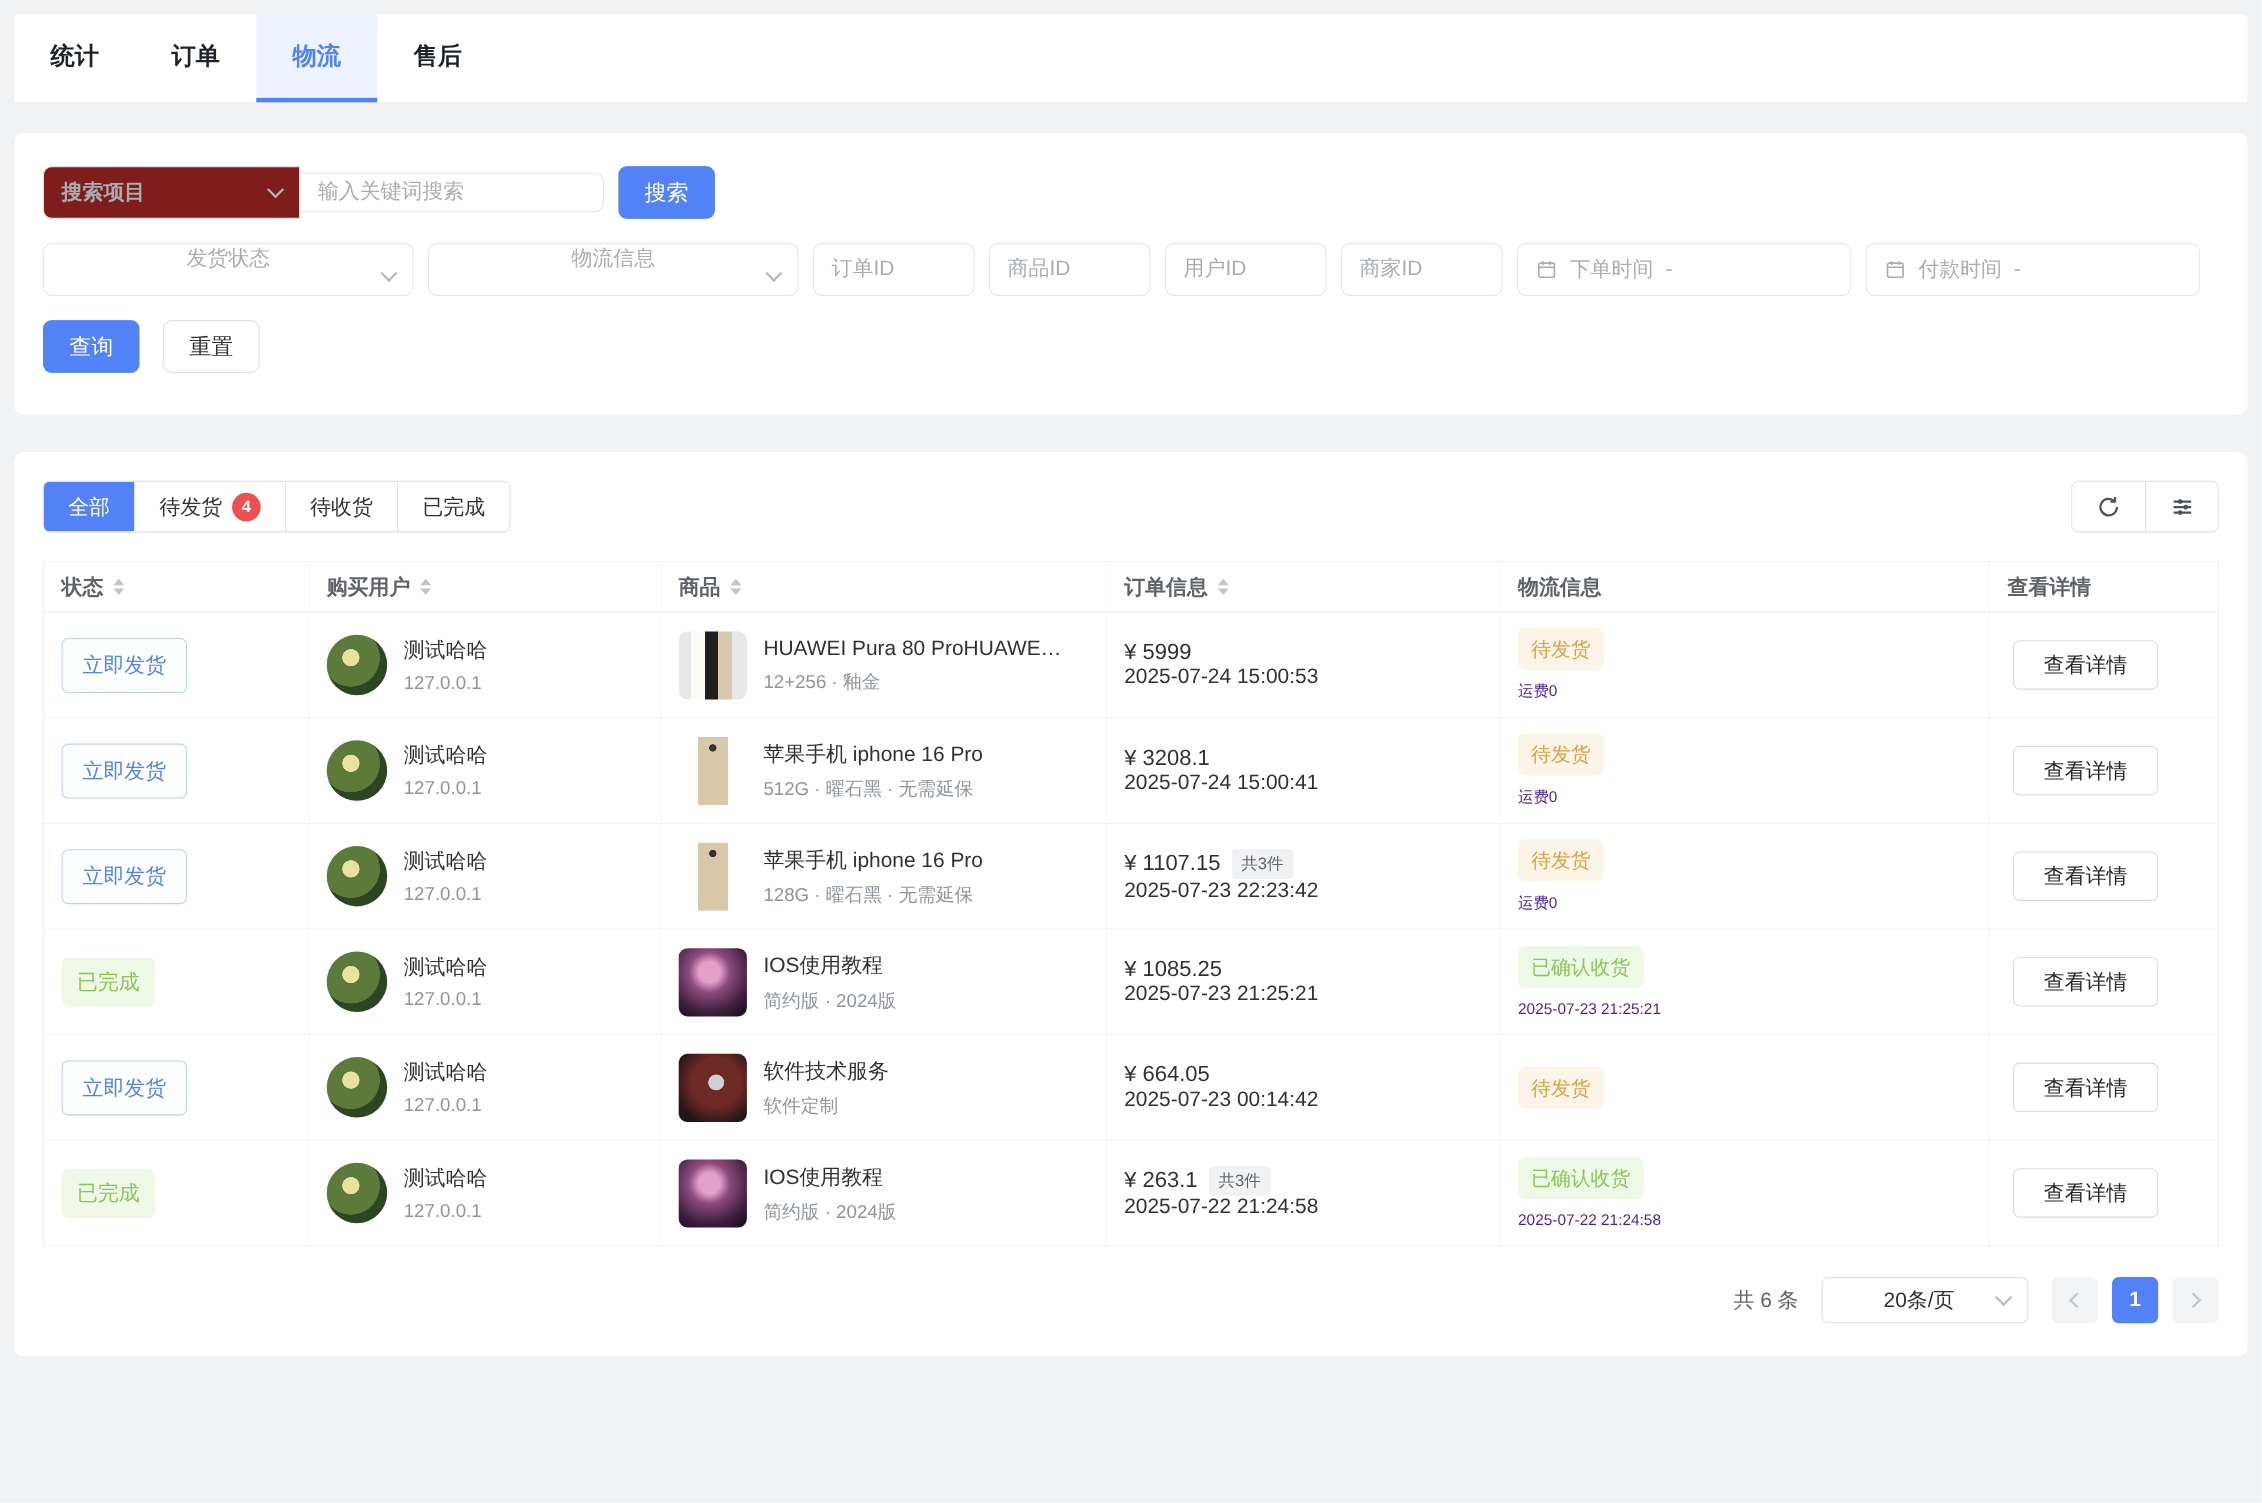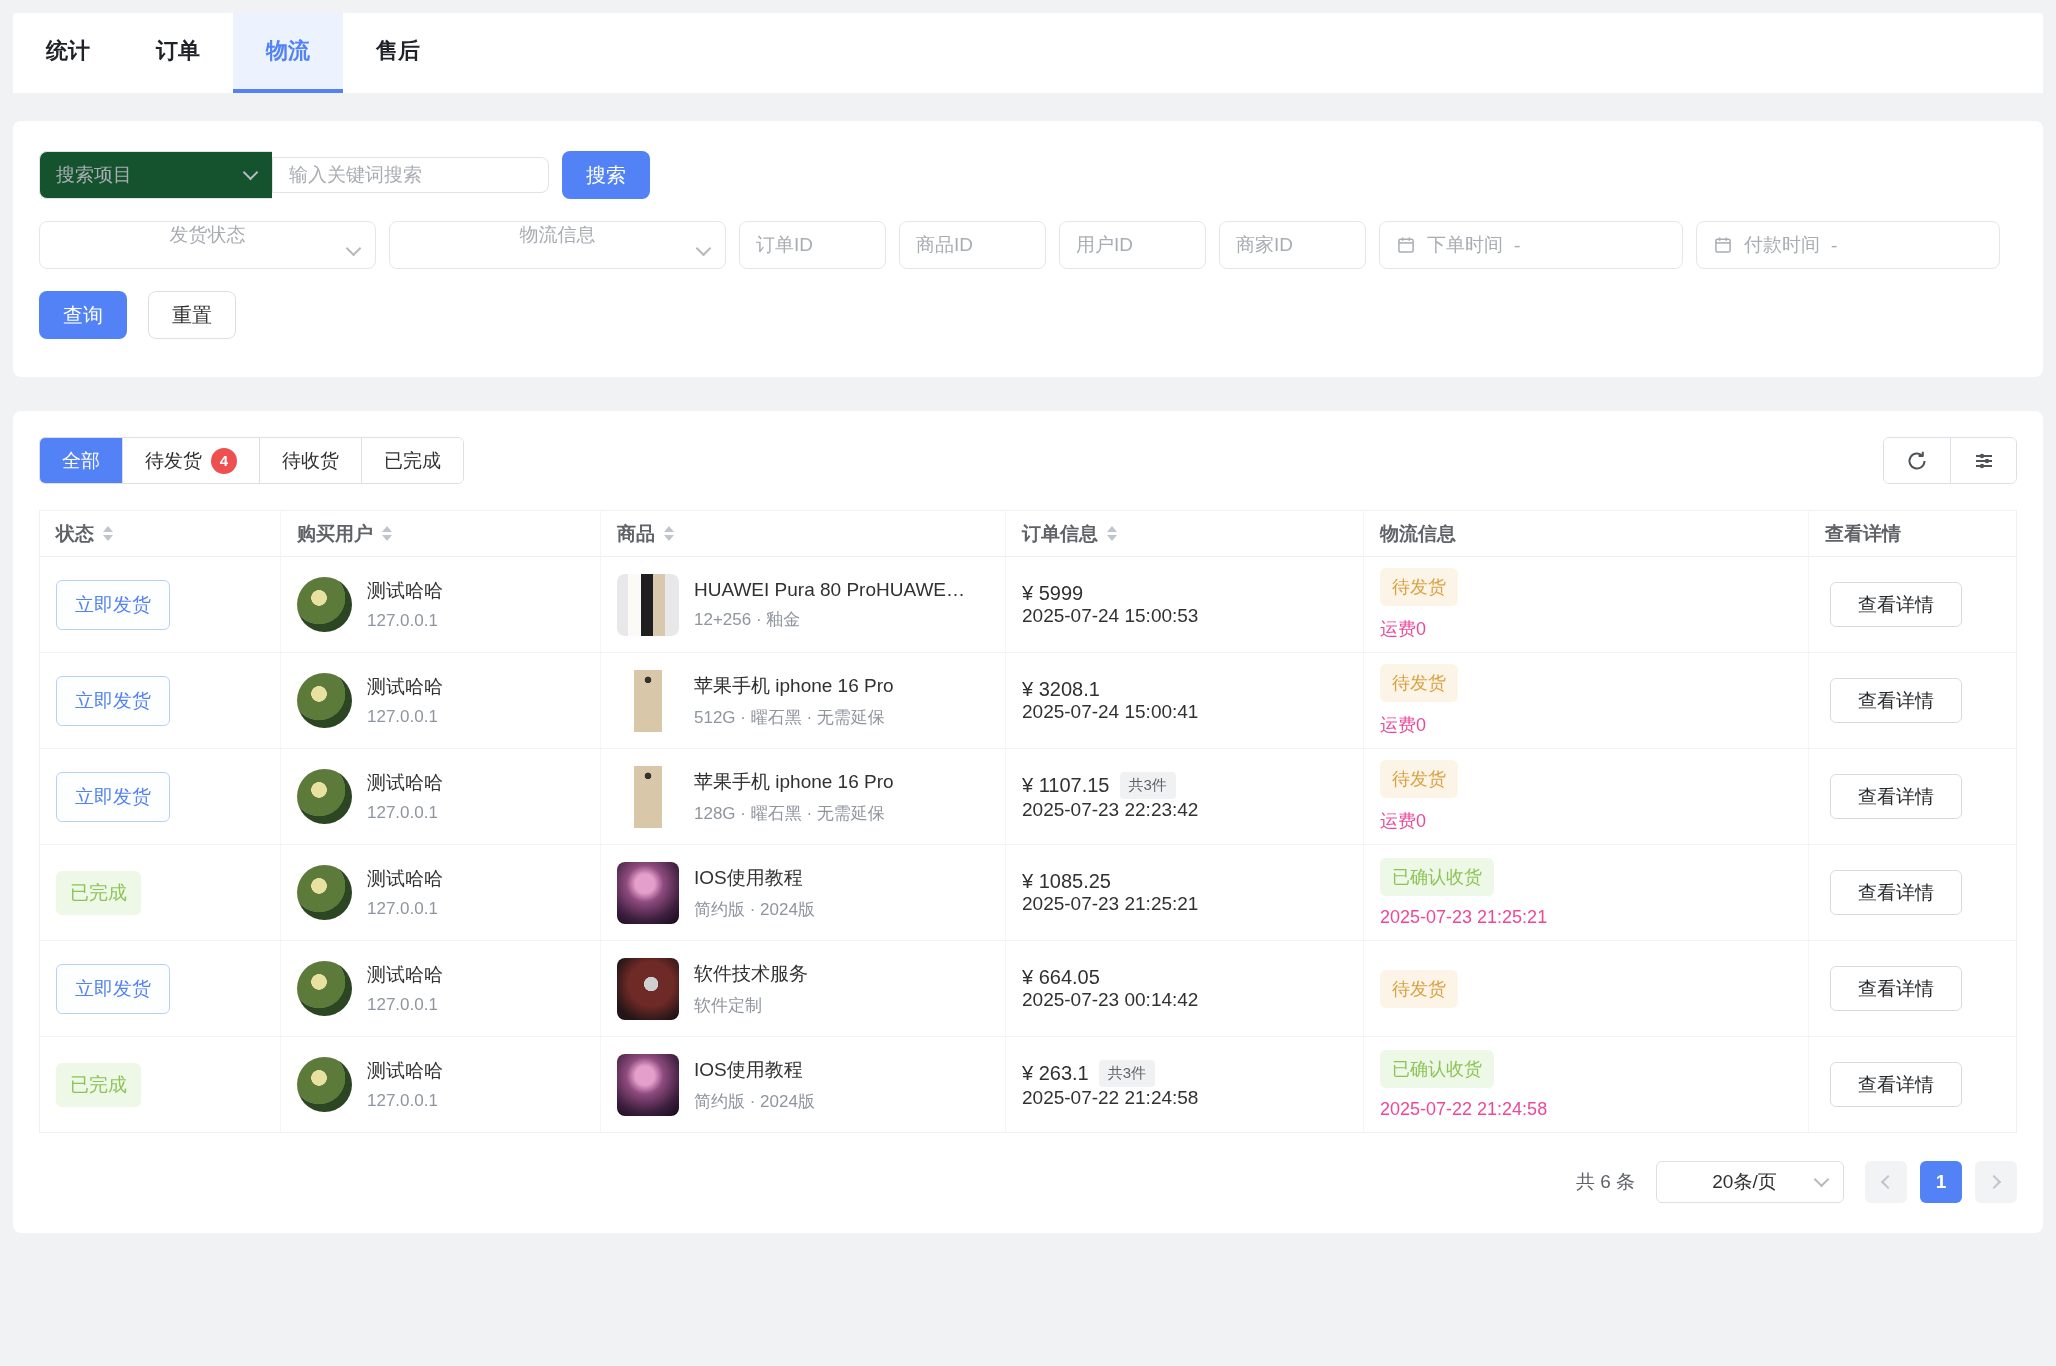--- a/index.html
+++ b/index.html
@@ -16,21 +16,21 @@
   
   .topbar{margin:13px 13px 0;background:#fff;height:80px;display:flex;align-items:stretch;border-radius:4px 4px 0 0;}
   .top-tab{display:flex;align-items:center;padding:0 33px;font-size:22px;font-weight:600;color:#1f2329;cursor:pointer;border-bottom:4px solid transparent;}
   .top-tab.active{color:var(--primary);background:#edf3fe;border-bottom-color:var(--primary);}
   
   .card{background:#fff;border-radius:8px;margin:0 13px;}
   .card.search{margin-top:28px;padding:30px 26px 38px;}
   .card.table-card{margin-top:34px;padding:26px 26px 30px;}
   
   .search-row{display:flex;align-items:center;}
-  .sel-category{width:233px;height:48px;border:1px solid #e0e3e8;border-right:none;border-radius:8px 0 0 8px;background:#14532d;display:flex;align-items:center;padding:0 16px;color:#a9adb3;cursor:pointer;}
+  .sel-category{width:233px;height:48px;border:1px solid #e0e3e8;border-right:none;border-radius:8px 0 0 8px;background:#7f1d1d;display:flex;align-items:center;padding:0 16px;color:#a9adb3;cursor:pointer;font-weight:bold;}
   .keyword-wrap{width:277px;height:36px;border:1px solid #e0e3e8;border-radius:0 8px 8px 0;background:#fff;display:flex;align-items:center;}
   .keyword-wrap input{border:none;outline:none;width:100%;padding:0 16px;font:inherit;color:#303133;background:transparent;}
   .keyword-wrap input::placeholder{color:#a9adb3;}
   .btn{display:inline-flex;align-items:center;justify-content:center;height:48px;border-radius:8px;font-size:20px;cursor:pointer;border:1px solid transparent;font-family:inherit;}
   .btn.primary{background:var(--primary);color:#fff;width:88px;}
   .btn.plain{background:#fff;border-color:#dcdfe6;color:#303133;width:88px;}
   .search-row .btn.primary{margin-left:13px;}
   
   .filter-row{display:flex;margin-top:22px;gap:13px;}
   .f-ctl{height:48px;border:1px solid #e4e7ea;border-radius:8px;display:flex;align-items:center;padding:0 16px;color:#a9adb3;background:#fff;}
@@ -77,21 +77,21 @@
   .img-software-service{background:radial-gradient(circle at 55% 42%,#cfd0d2 0 14%,#6e2a26 15% 45%,#221417 80%);}
   .c-order{flex-direction:column;align-items:flex-start;justify-content:center;}
   .o-line{display:flex;align-items:center;gap:10px;}
   .o-price{font-size:20px;font-weight:500;color:#303133;}
   .o-count{font-size:15px;background:#f0f1f3;color:#5f6368;padding:4px 9px;border-radius:4px;}
   .o-time{font-size:19px;color:#303133;}
   .c-logi{flex-direction:column;align-items:flex-start;justify-content:center;gap:11px;}
   .l-tag{display:inline-block;padding:7px 12px;border-radius:6px;font-size:18px;}
   .l-tag.warning{background:var(--warning-bg);color:var(--warning-text);}
   .l-tag.success{background:var(--success-bg);color:var(--success-text);}
-  .l-note{font-size:18px;color:#ec4899;}
+  .l-note{font-size:14px;color:#4c1d95;}
   .btn-detail{width:132px;height:45px;background:#fff;border:1px solid #d8dce2;border-radius:6px;font-size:19px;color:#26282b;cursor:pointer;font-family:inherit;margin-left:5px;}
   
   .tfoot{display:flex;justify-content:flex-end;align-items:center;gap:21px;margin-top:28px;}
   .total-text{color:#5f6368;font-size:19px;}
   .page-size{width:188px;height:42px;border:1px solid #dcdfe6;border-radius:6px;display:flex;align-items:center;padding:0 16px;color:#303133;cursor:pointer;background:#fff;}
   .page-size span{margin:0 auto;}
   .page-size .chev{margin:-5px 0 0 0;}
   .pager{display:flex;gap:13px;align-items:center;}
   .pg{width:42px;height:42px;border-radius:6px;display:flex;align-items:center;justify-content:center;cursor:pointer;}
   .pg.nav{background:#f2f3f5;}

